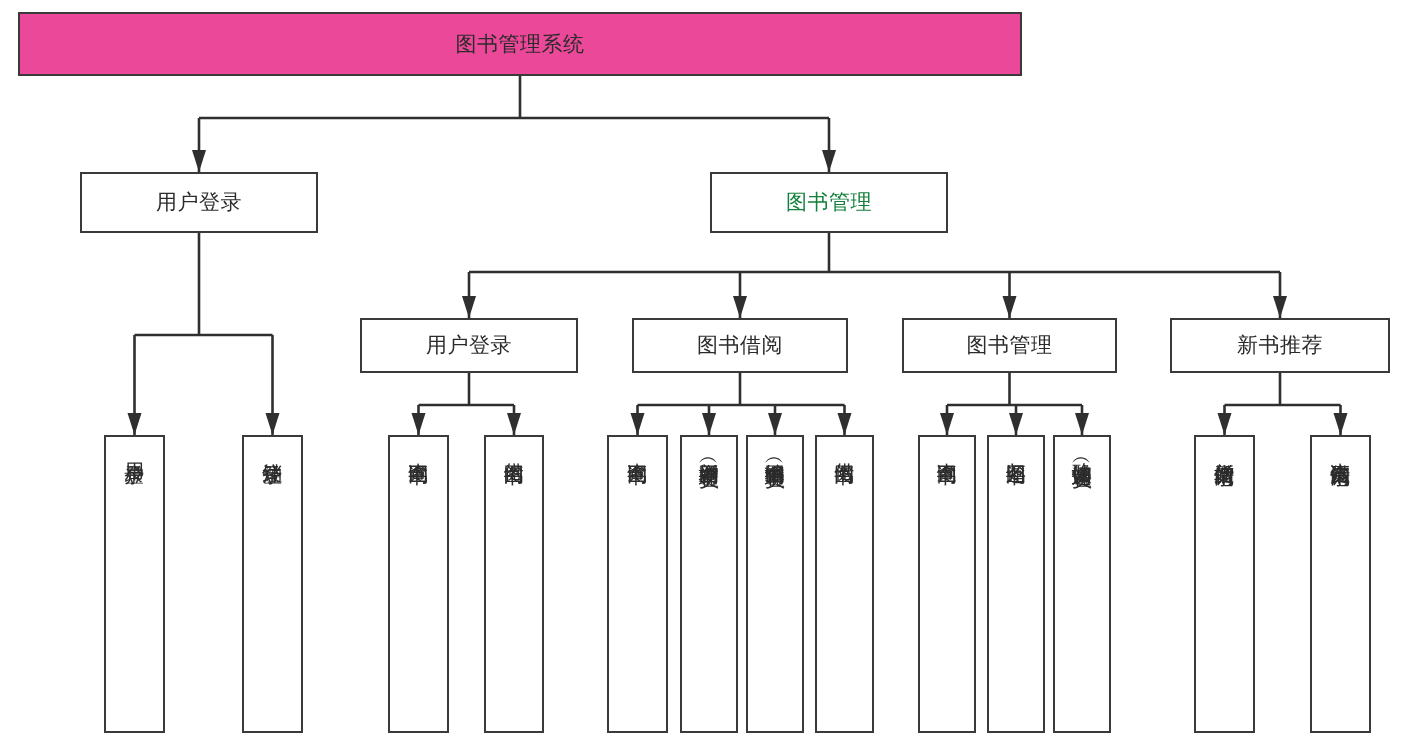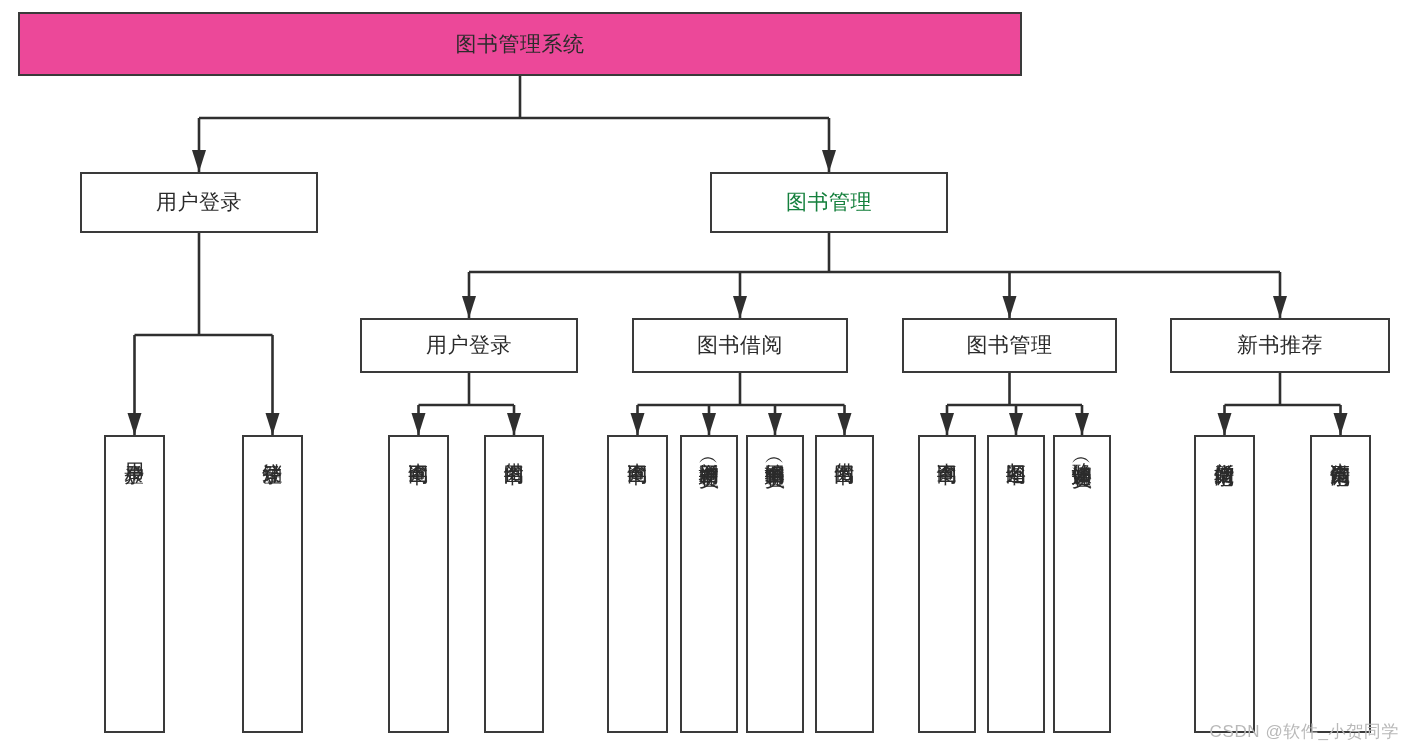--- a/index.html
+++ b/index.html
@@ -176,14 +176,13 @@
       <div class="node vertical" style="left: 1053px; top: 435px; width: 58px; height: 298px; border-color: rgb(58, 58, 58); background: rgb(255, 255, 255);">
         <span class="label" style="color: rgb(43, 43, 43);">确认归还（管理员）</span>
       </div>
       <div class="node vertical" style="left: 1194px; top: 435px; width: 61px; height: 298px; border-color: rgb(58, 58, 58); background: rgb(255, 255, 255);">
         <span class="label" style="color: rgb(43, 43, 43);">新增借阅记录</span>
       </div>
       <div class="node vertical" style="left: 1310px; top: 435px; width: 61px; height: 298px; border-color: rgb(58, 58, 58); background: rgb(255, 255, 255);">
         <span class="label" style="color: rgb(43, 43, 43);">查询借阅记录</span>
       </div>
     </div>
-  <div id="watermark">CSDN @软件_小贺同学</div>
 </div>
 
 </body></html>

